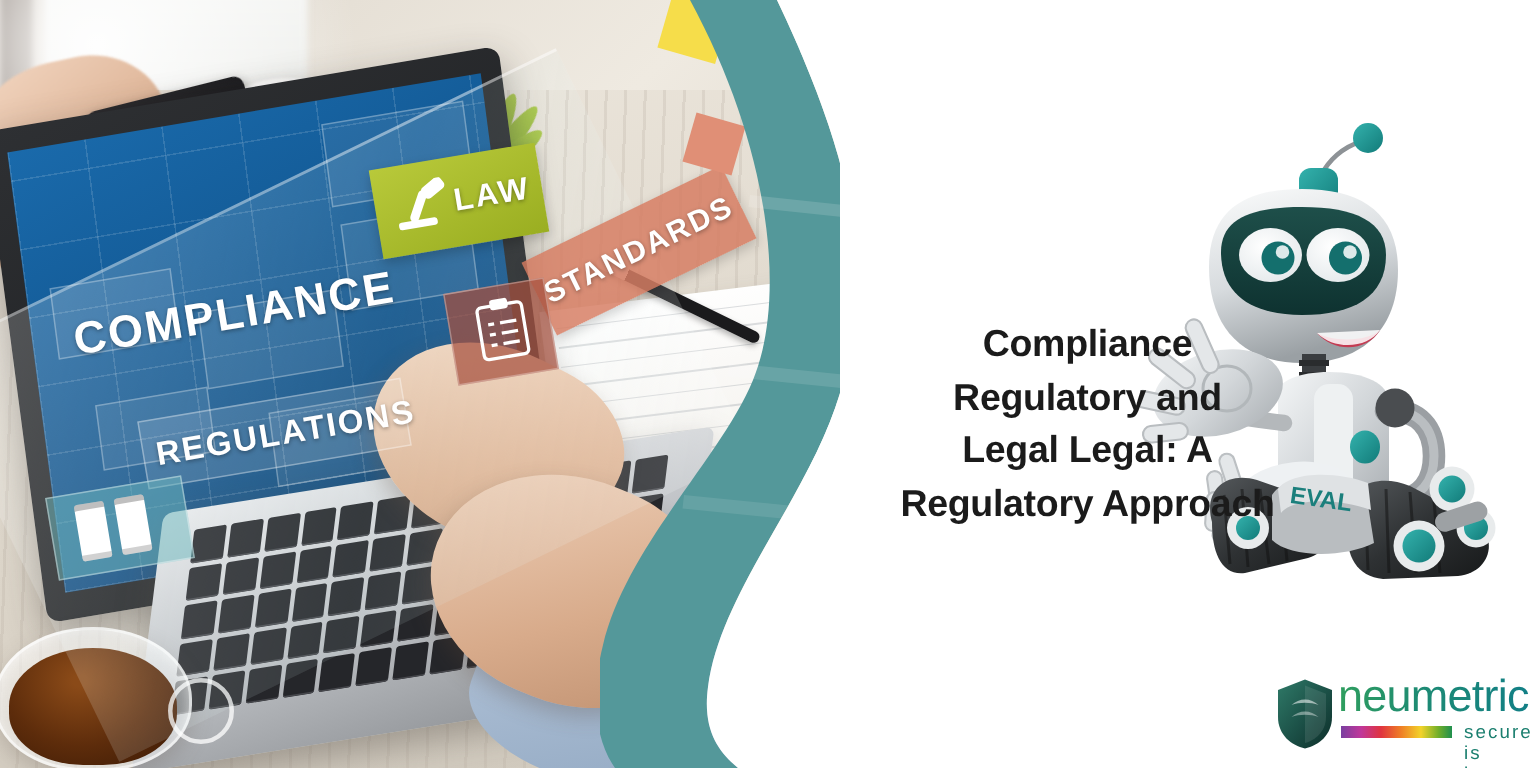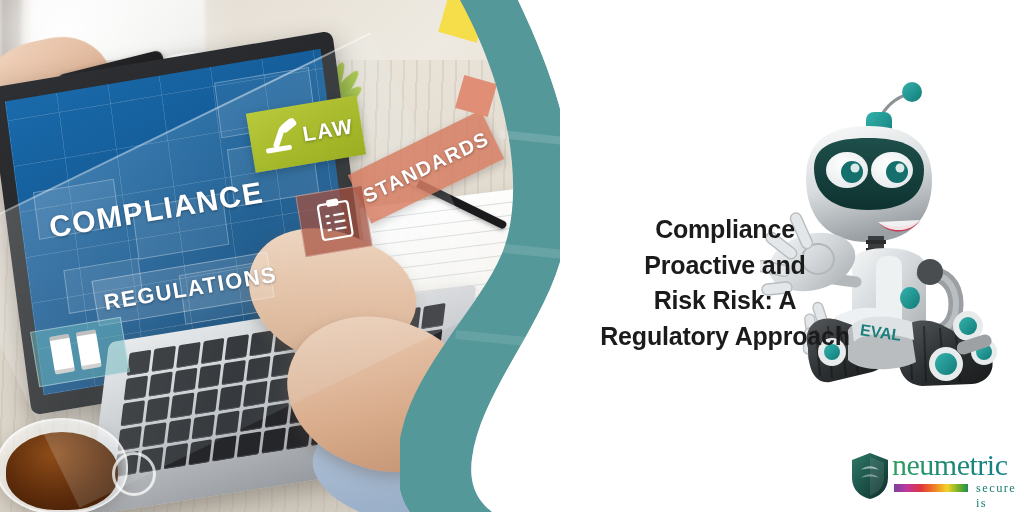--- a/index.html
+++ b/index.html
@@ -310,21 +310,21 @@
     position:absolute; left:10px; top:212px; width:310px;
     text-align:center;
     font-size:25px; font-weight:700; line-height:1.42;
     color:#1b1b1b; letter-spacing:-.2px;
   }
 
   
   .robot { position:absolute; left:200px; top:76px; width:265px; height:310px; }
 
   
-  .logo { position:absolute; left:290px; top:448px; width:172px; height:58px;font-family:Liberation Serif, serif; }
+  .logo { position:absolute; left:290px; top:448px; width:172px; height:58px; }
   .logo-shield { position:absolute; left:0; top:4px; width:40px; height:48px; }
   .logo-word {
     position:absolute; left:42px; top:2px;
     font-size:30px; font-weight:400; letter-spacing:-.5px;
     color:#1b7f6f;
     background:linear-gradient(90deg,#2f9e5e 0%,#1d8a74 45%,#127f86 100%);
     -webkit-background-clip:text; background-clip:text; color:transparent;
     line-height:1;
   }
   .logo-bar {
@@ -637,22 +637,22 @@
             <circle cx="208" cy="250" r="9" fill="url(#gTeal)"></circle>
           <circle cx="72" cy="276" r="14" fill="#e8ebec"></circle>
             <circle cx="72" cy="276" r="8" fill="url(#gTeal)"></circle>
           <rect x="196" y="262" width="36" height="13" rx="6.5" fill="#9da1a4" transform="rotate(-18 214 268)"></rect>
         </g>
       </svg>
     </div>
 
     <div class="title">
       <div>Compliance</div>
-      <div>Proactive and</div>
-      <div>Risk Risk: A</div>
+      <div>Regulatory and</div>
+      <div>Legal Legal: A</div>
       <div>Regulatory Approach</div>
     </div>
 
     <div class="logo">
       <div class="logo-shield">
         <svg viewBox="0 0 40 48" width="40" height="48">
           <defs>
             <linearGradient id="gsh" x1="0" y1="0" x2="1" y2="1">
               <stop offset="0" stop-color="#2f7a68"></stop>
                 <stop offset=".55" stop-color="#1b4f46"></stop>

